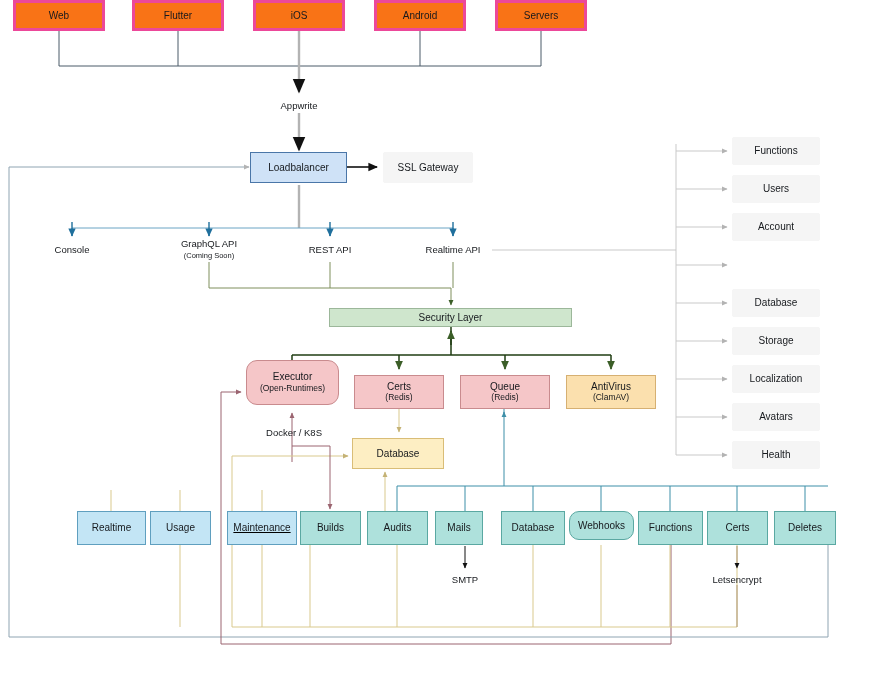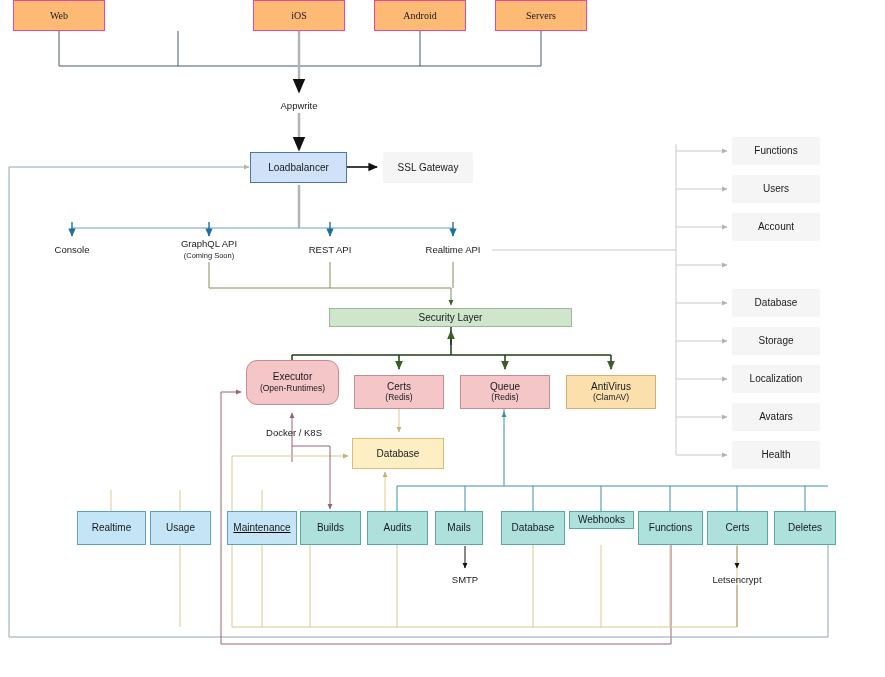--- a/index.html
+++ b/index.html
@@ -28,21 +28,21 @@
     align-items:center;
     justify-content:center;
     text-align:center;
     line-height:1.15;
     z-index:3;
   }
   .node .t1{ font-size:10px; color:#16191d; white-space:nowrap; }
   .node .t2{ font-size:8.5px; color:#16191d; white-space:nowrap; margin-top:1px; }
 
   
-  .client   { background:#fdba74; border:1px solid #ec4899;font-family:Liberation Serif, serif; }
+  .client   { background:#f97316; border:3px solid #ec4899; }
   .lb       { background:#cfe2f7; border:1px solid #4a76a8; }
   .ghost    { background:#f5f5f5; border:1px solid #f5f5f5; border-radius:2px; }
   .sec      { background:#cfe6cd; border:1px solid #9cb79a; }
   .svc-red  { background:#f5c6c8; border:1px solid #c98b8e; }
   .svc-amber{ background:#fbe0ae; border:1px solid #d6b072; }
   .db       { background:#fdeec3; border:1px solid #d9bd77; }
   .worker-b { background:#c3e5f5; border:1px solid #5f9fbf; }
   .worker-t { background:#aee1dc; border:1px solid #5aa8a2; }
 
   .plain{
@@ -204,20 +204,23 @@
 
       <path d="M737,585 L737,627" stroke="#b09a7a"></path>
 
       <path d="M383,637 L828,637 L828,545" stroke="#8fa4b2"></path>
     </g>
   </svg>
 
   <div class="node client" style="left:13px;  top:0px; width:92px; height:31px;">
     <span class="t1">Web</span>
   </div>
+  <div class="node client" style="left:132px; top:0px; width:92px; height:31px;">
+    <span class="t1">Flutter</span>
+  </div>
   <div class="node client" style="left:253px; top:0px; width:92px; height:31px;">
     <span class="t1">iOS</span>
   </div>
   <div class="node client" style="left:374px; top:0px; width:92px; height:31px;">
     <span class="t1">Android</span>
   </div>
   <div class="node client" style="left:495px; top:0px; width:92px; height:31px;">
     <span class="t1">Servers</span>
   </div>
 
@@ -281,21 +284,21 @@
   </div>
   <div class="node worker-t" style="left:367px; top:511px; width:61px; height:34px;">
     <span class="t1">Audits</span>
   </div>
   <div class="node worker-t" style="left:435px; top:511px; width:48px; height:34px;">
     <span class="t1">Mails</span>
   </div>
   <div class="node worker-t" style="left:501px; top:511px; width:64px; height:34px;">
     <span class="t1">Database</span>
   </div>
-  <div class="node worker-t" style="left:569px; top:511px; width:65px; height:18px;">
+  <div class="node worker-t" style="left:569px; top:511px; width:65px; height:29px;border-radius:10px;">
     <span class="t1">Webhooks</span>
   </div>
   <div class="node worker-t" style="left:638px; top:511px; width:65px; height:34px;">
     <span class="t1">Functions</span>
   </div>
   <div class="node worker-t" style="left:707px; top:511px; width:61px; height:34px;">
     <span class="t1">Certs</span>
   </div>
   <div class="node worker-t" style="left:774px; top:511px; width:62px; height:34px;">
     <span class="t1">Deletes</span>

